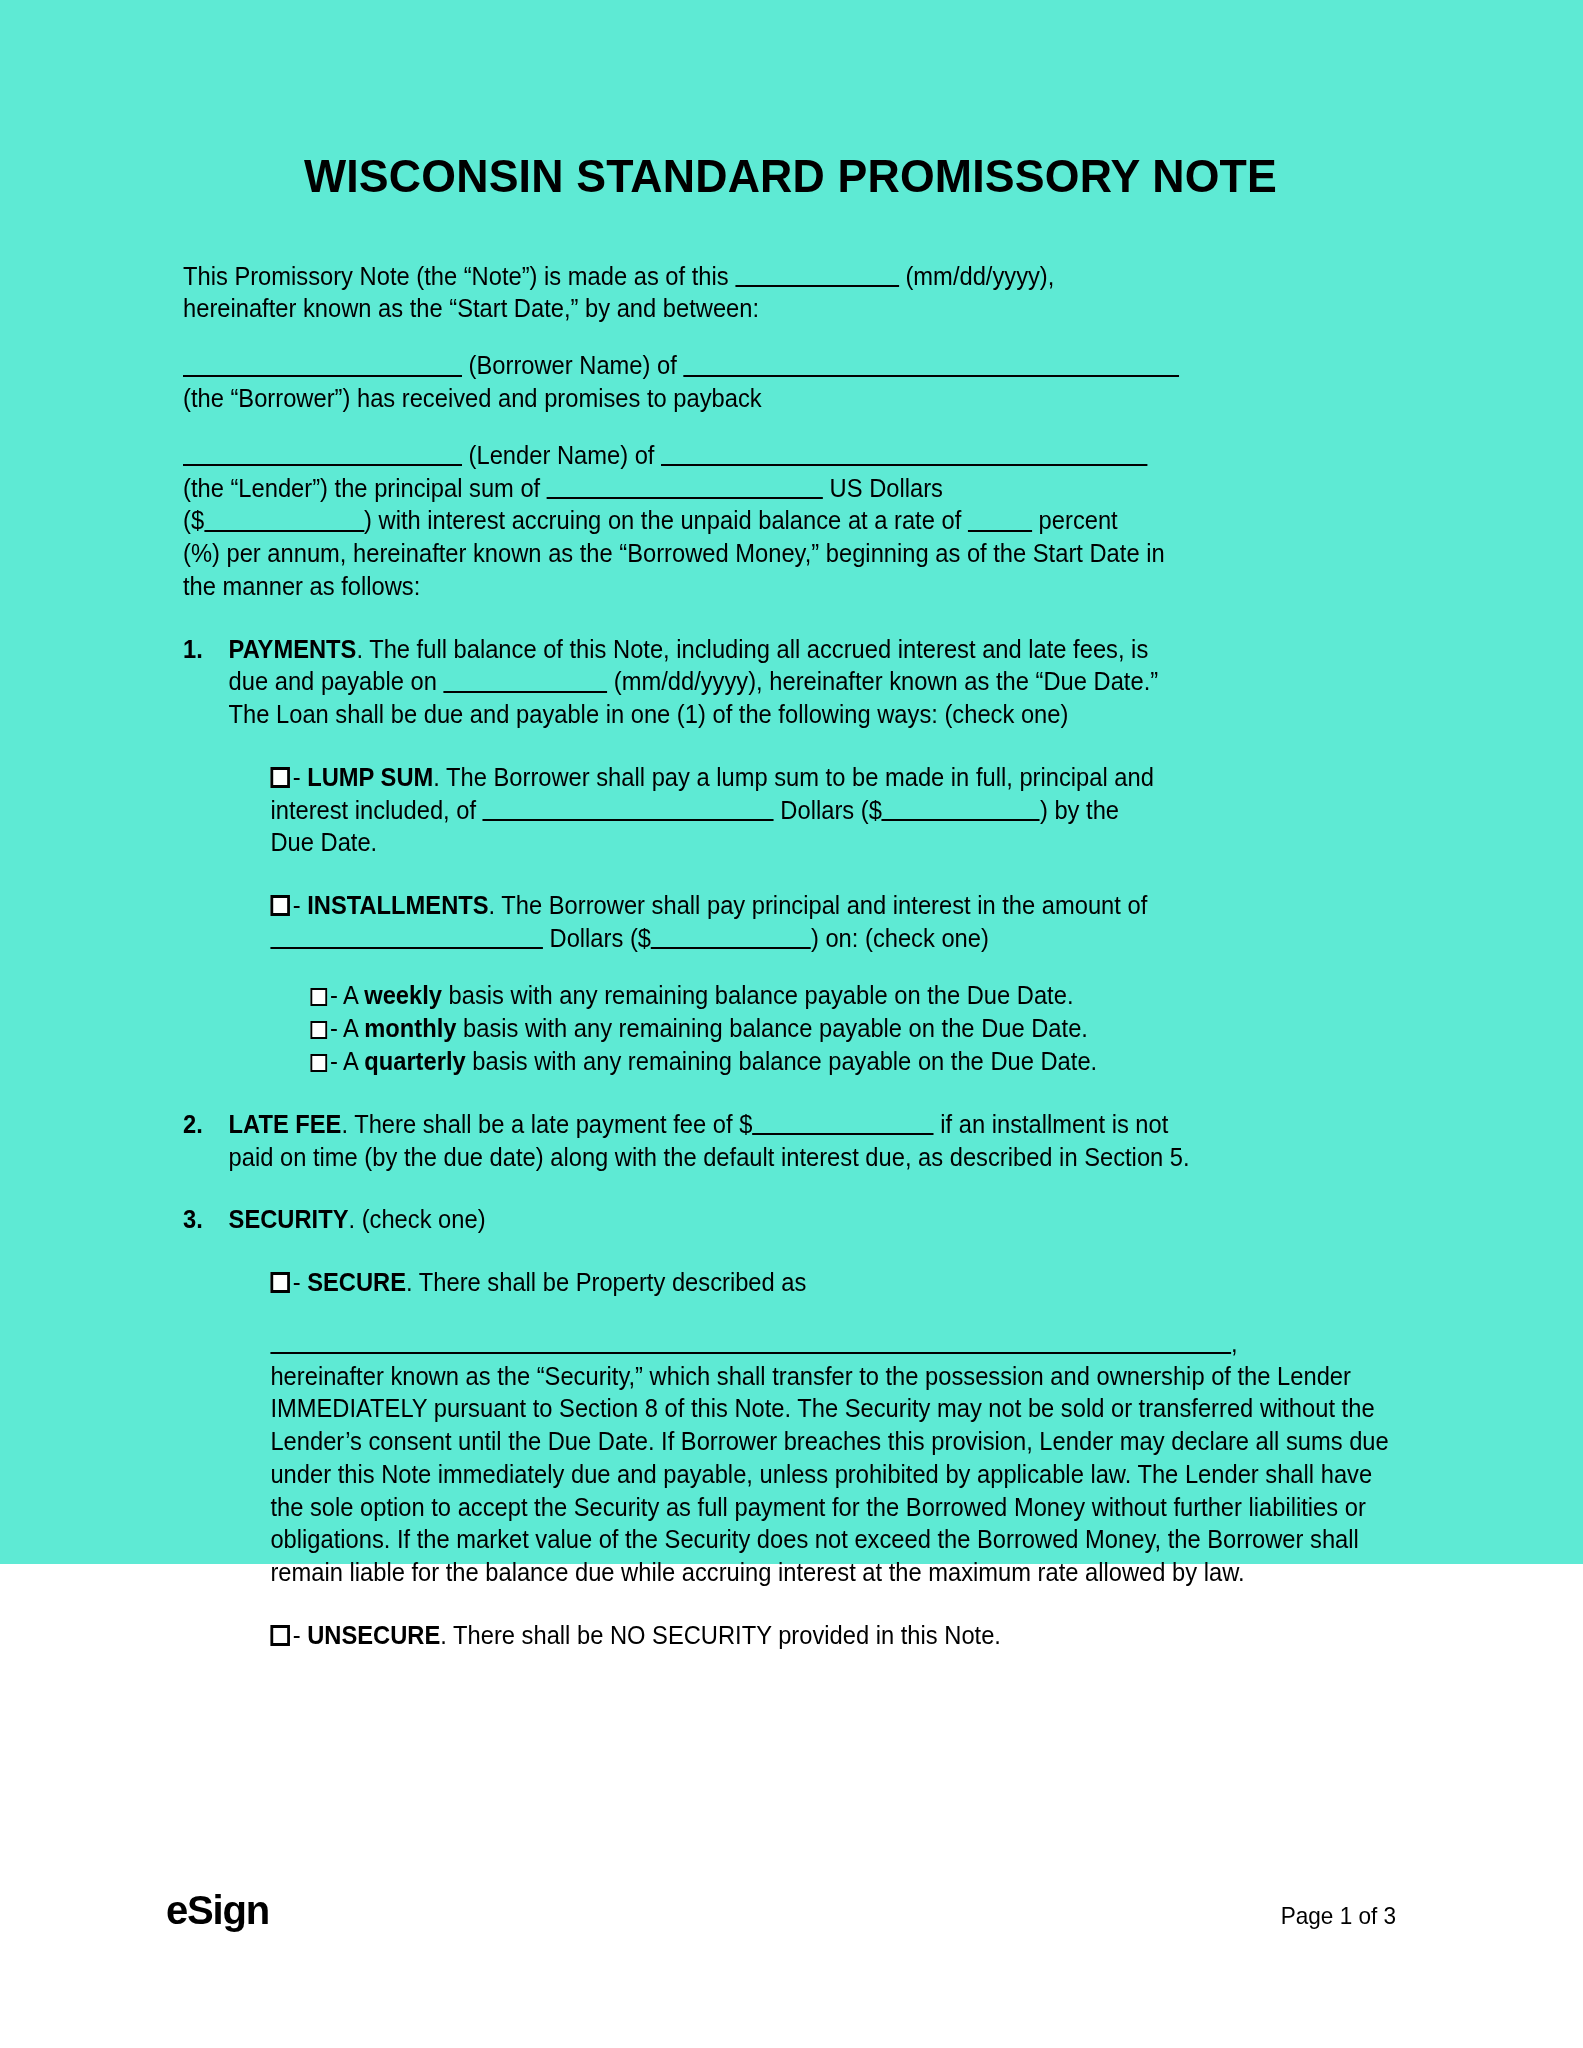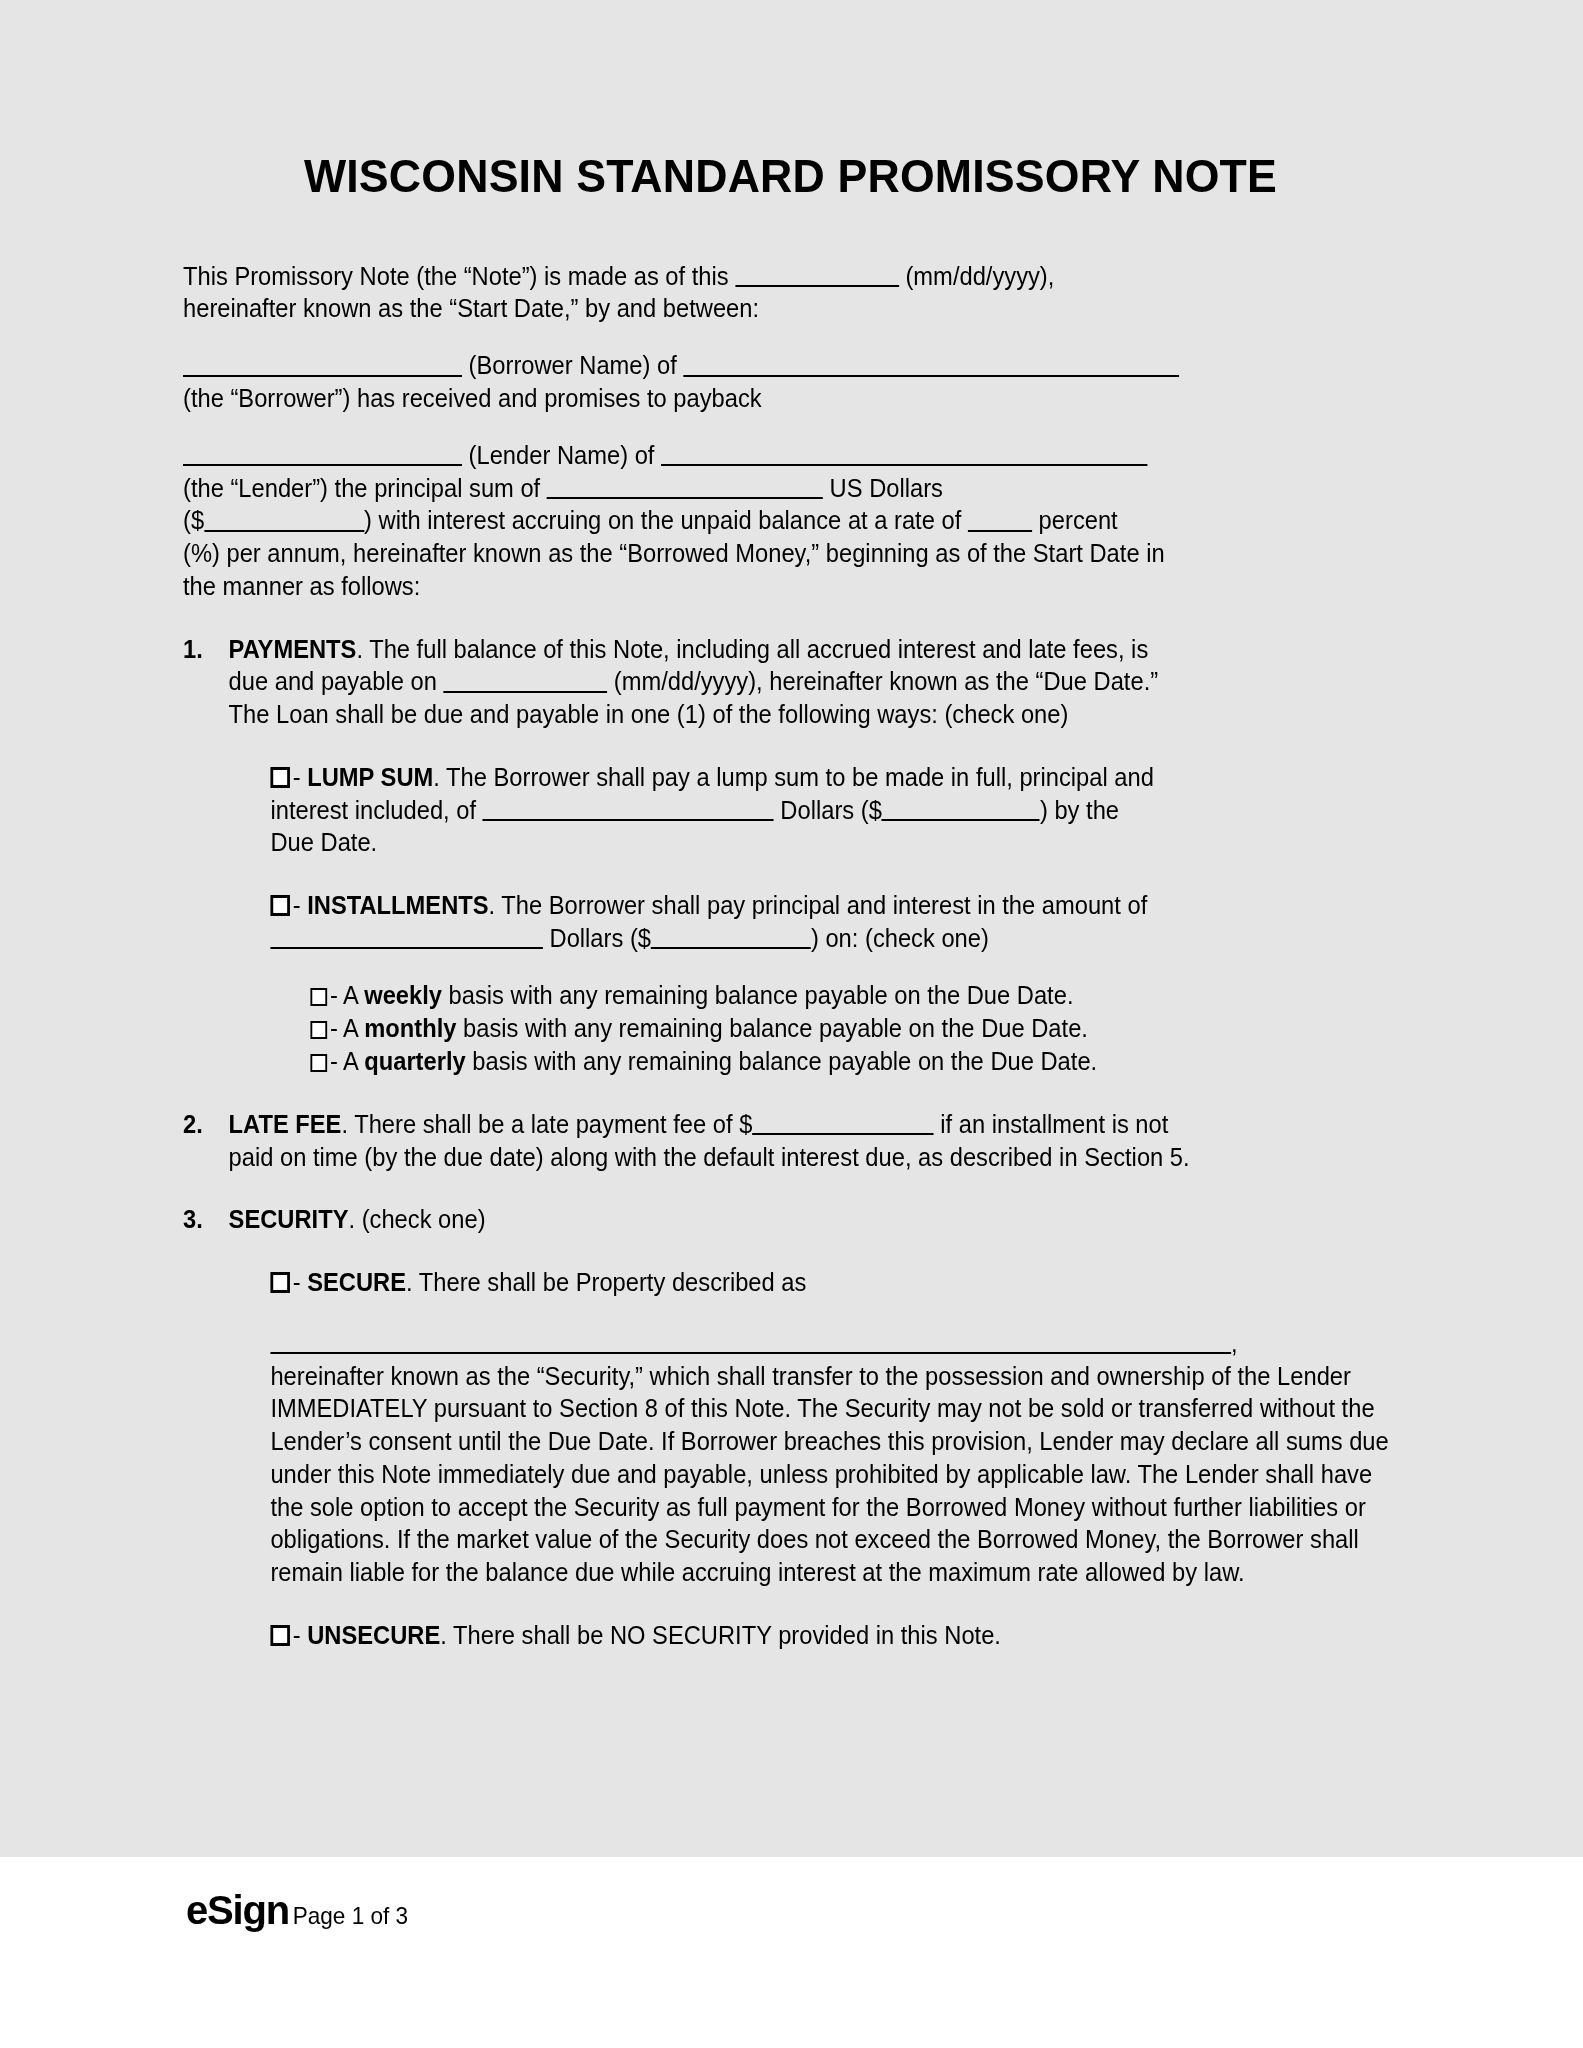--- a/index.html
+++ b/index.html
@@ -9,22 +9,22 @@
     height: 2048px;
     font-family: "Liberation Sans", sans-serif;
     color: #000000;
     position: relative;
     overflow: hidden;
   }
   .page {
     position: absolute;
     left: 0; top: 0;
     width: 1583px;
-    height: 1857px;
-    background: #e5e5e5;
+    height: 1564px;
+    background: #5eead4;
   }
   .content {
     position: absolute;
     left: 183px;
     top: 150px;
     width: 1215px;
   }
   
   .doc-title {
     font-size: 47px;
@@ -109,26 +109,27 @@
     background: #fff;
     vertical-align: -2px;
     margin-right: 3px;
   }
   .cb-line { margin: 0; padding: 0; }
   .cb-list .cb-line { line-height: 1.295; }
 
   
   .footer {
     position: absolute;
-    left: 186px;
+    left: 166px;
     right: 183px;
     top: 1888px;
     height: 60px;
     display: flex;
     align-items: baseline;
+    justify-content: space-between;
   }
   .brand {
     font-size: 40px;
     font-weight: bold;
     letter-spacing: -1.2px;
     font-family: "Liberation Sans", sans-serif;
   }
   .page-num {
     font-size: 24px;
     transform: scaleX(0.94);

